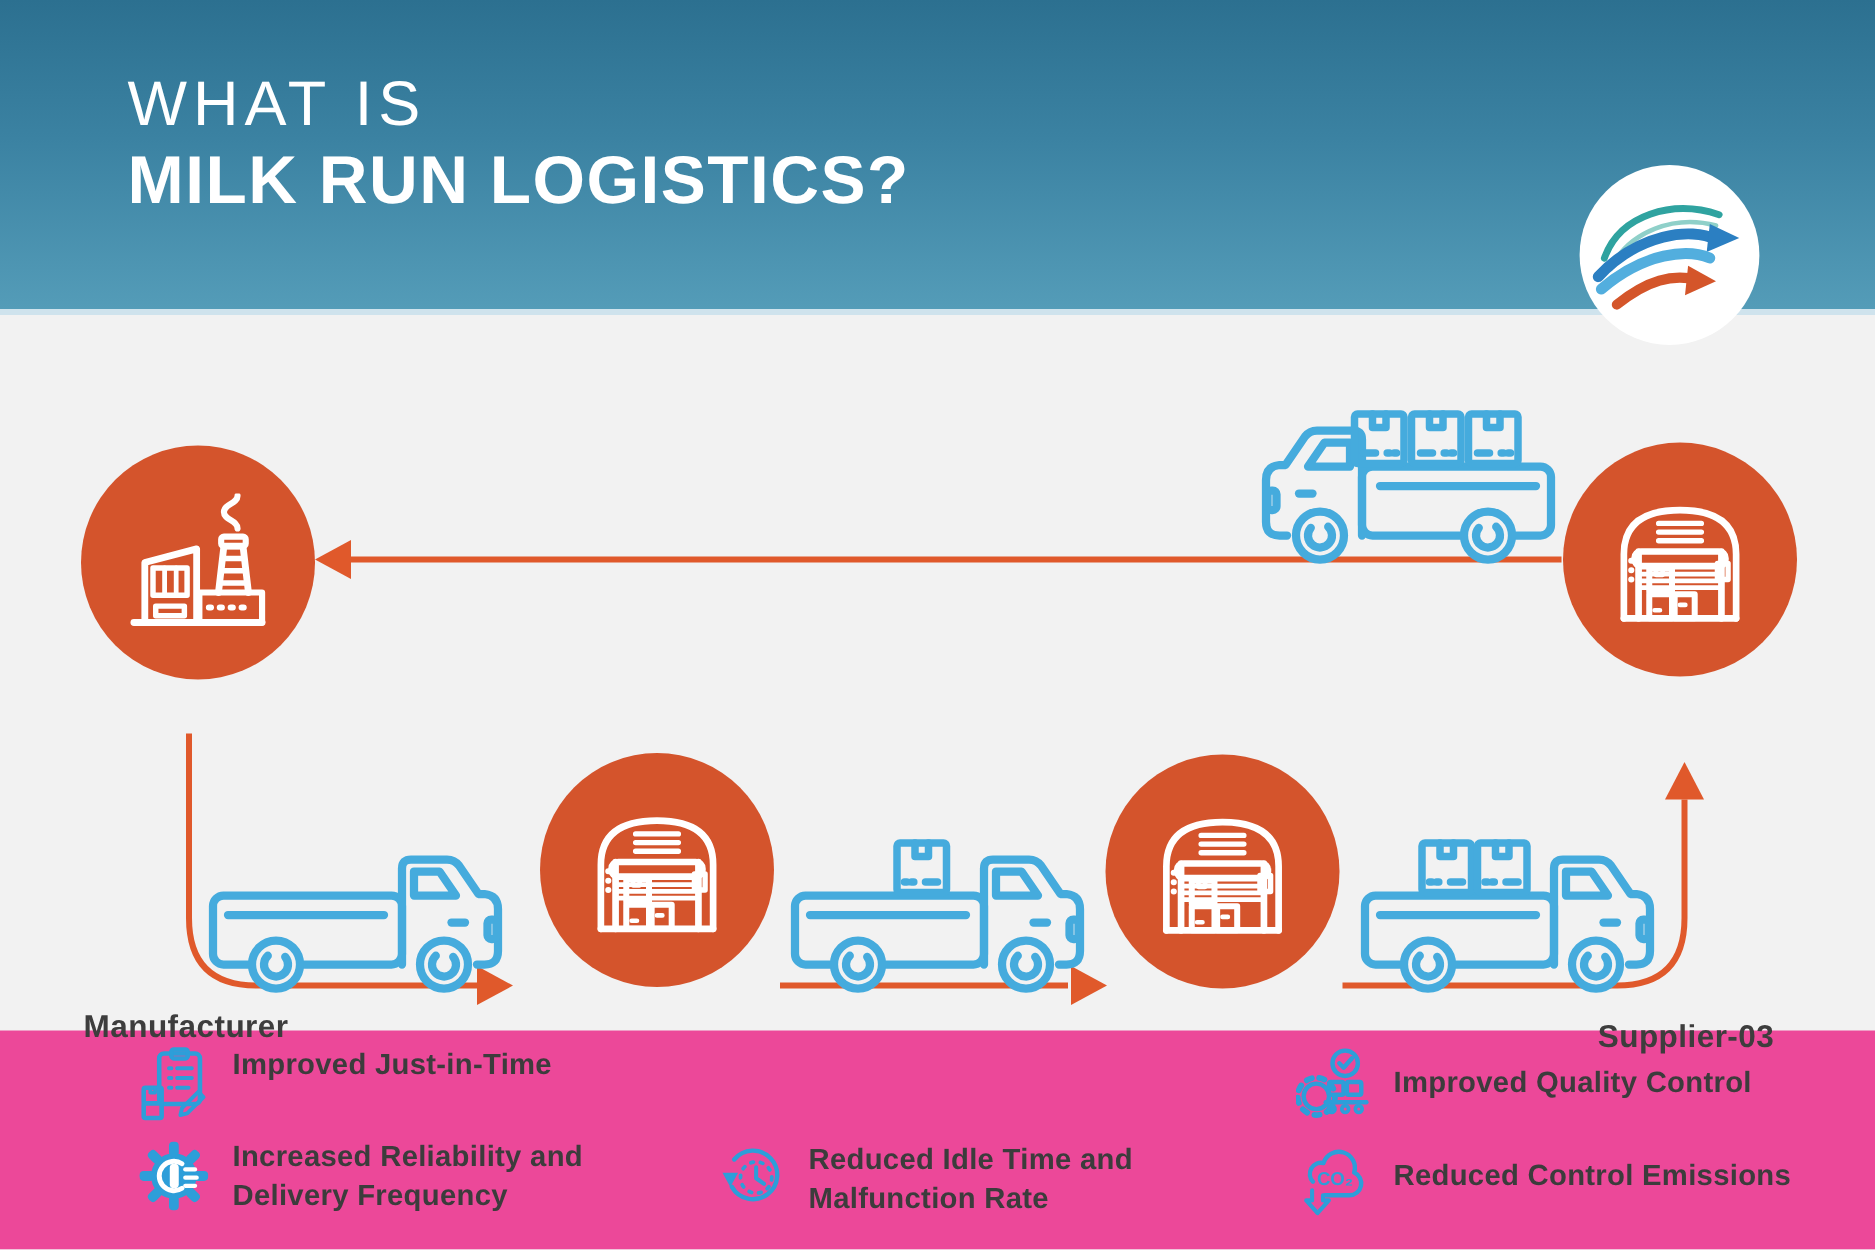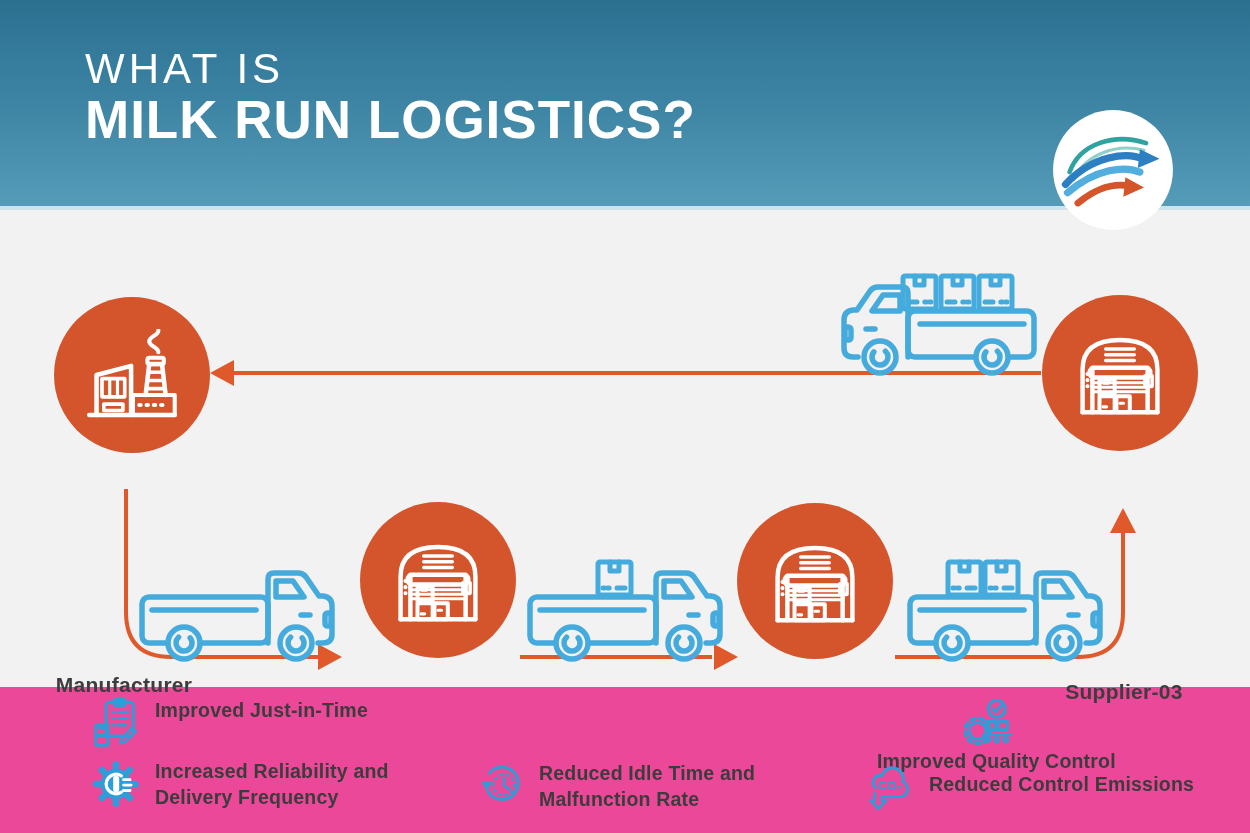--- a/index.html
+++ b/index.html
@@ -12,21 +12,21 @@
   .stage{position:absolute;inset:0;width:1250px;height:833px;}
 
   
   .header{
     position:absolute;left:0;top:0;width:1250px;height:206px;
     background:linear-gradient(180deg,#2c7090 0%,#3b82a2 45%,#549cb8 100%);
     border-bottom:4px solid #cfe3ed;
   }
   .title{position:absolute;left:85px;top:44px;color:#ffffff;}
   .title .l1{font-size:42px;font-weight:400;letter-spacing:4px;line-height:50px;}
-  .title .l2{font-size:53px;font-weight:700;letter-spacing:1px;line-height:52px;}
+  .title .l2{font-size:45px;font-weight:700;letter-spacing:1px;line-height:52px;}
   .logo{position:absolute;left:1051px;top:108px;width:124px;height:124px;z-index:30;}
 
   
   .main{position:absolute;left:0;top:210px;width:1250px;height:477px;margin-top:24px;}
   .routes{position:absolute;left:0;top:0;width:1250px;height:477px;z-index:1;}
 
   .node{position:absolute;z-index:5;}
   .node-circle{
     width:156px;height:156px;border-radius:50%;
     background:#d4542c;display:flex;align-items:center;justify-content:center;
@@ -252,21 +252,21 @@
             <path d="M29,24 h7"></path>
             <path d="M29,29 h6"></path>
         </g>
       </svg>
       <div class="btext">
         <div>Increased Reliability and</div>
         <div>Delivery Frequency</div>
       </div>
     </div>
 
-    <div class="benefit center-v" style="left:864px;top:10px;flex-direction:column;">
+    <div class="benefit center-v" style="left:864px;top:10px;">
       <svg class="bicon" width="52" height="52" viewBox="0 0 46 46" fill="none" stroke="#2d9ed9" stroke-width="2.6" stroke-linecap="round" stroke-linejoin="round">
         <circle cx="12" cy="30" r="7.5"></circle>
         <circle cx="12" cy="30" r="11" stroke-width="3.4" stroke-dasharray="3.2 4.4"></circle>
         <circle cx="29" cy="10.5" r="7.5"></circle>
         <path d="M25.5,10.5 l2.6,2.6 L33,7.5"></path>
         <rect x="19.5" y="21.5" width="8.5" height="7.5" rx="1"></rect>
         <rect x="30" y="21.5" width="8.5" height="7.5" rx="1"></rect>
         <path d="M17.5,33.5 h24"></path>
         <circle cx="21" cy="37.5" r="2" stroke-width="2.2"></circle>
         <circle cx="29" cy="37.5" r="2" stroke-width="2.2"></circle>

